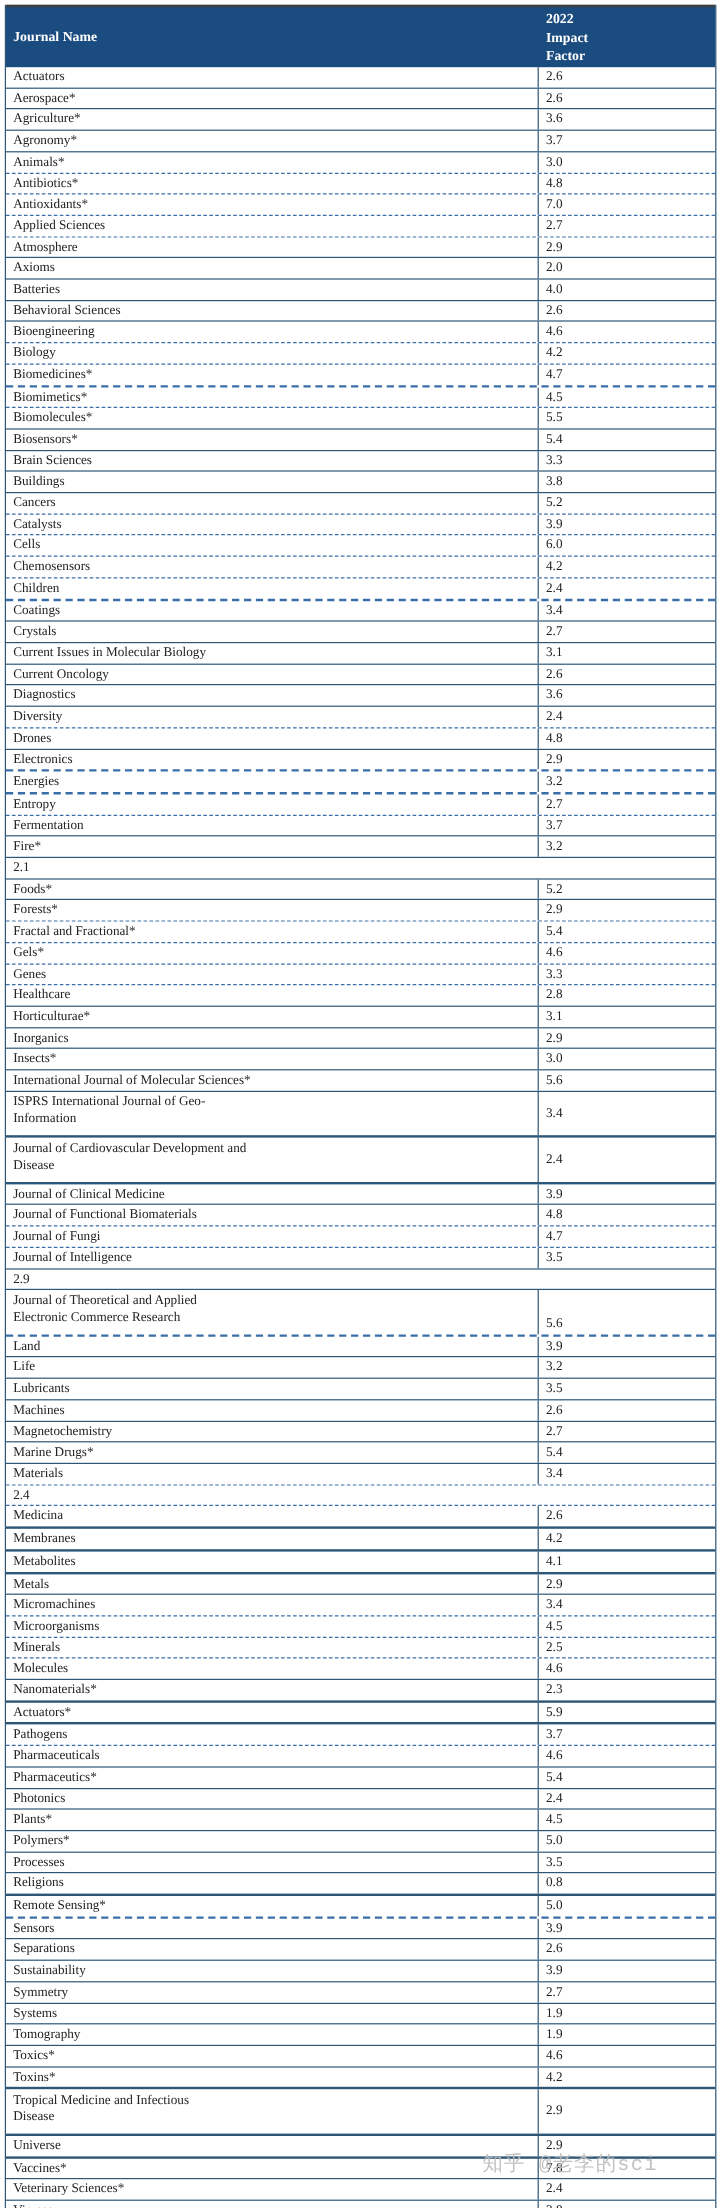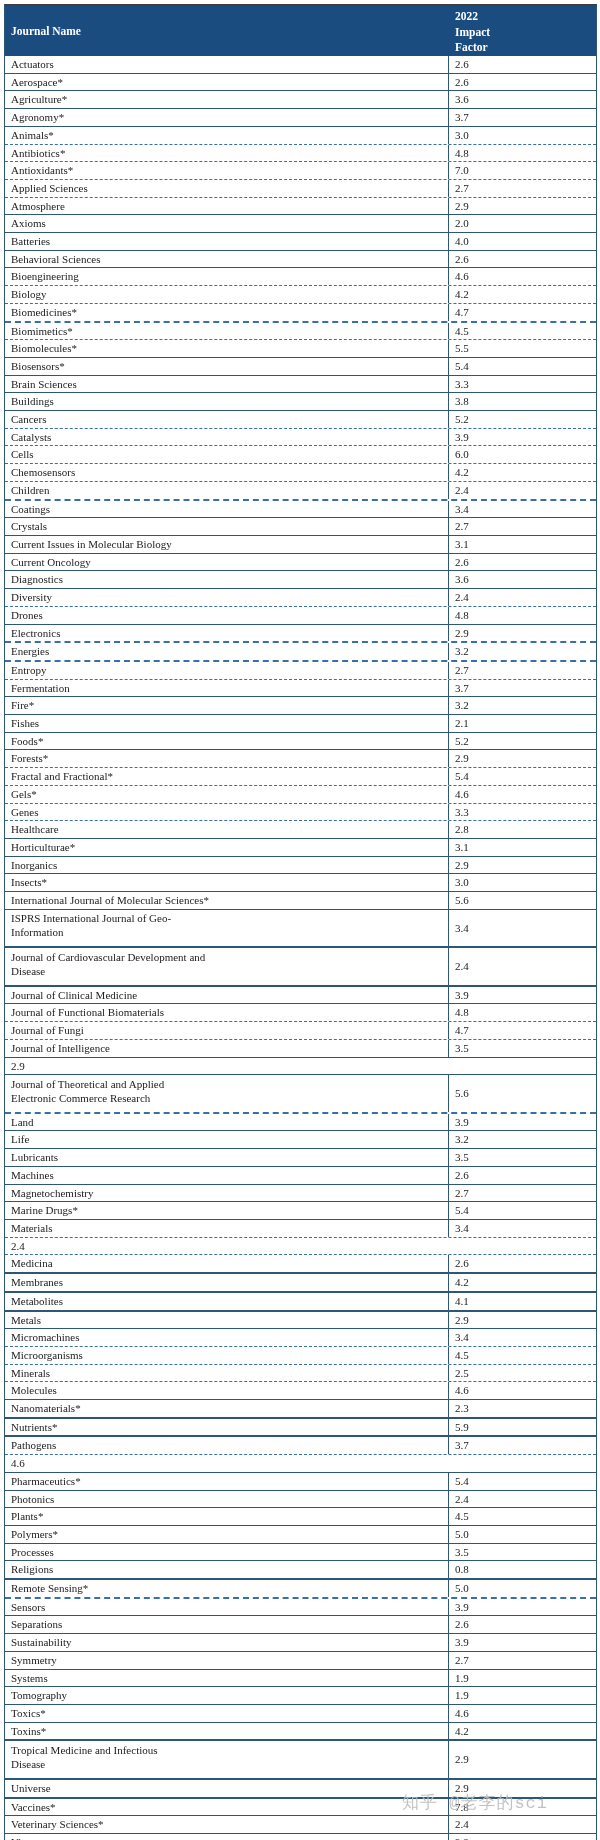--- a/index.html
+++ b/index.html
@@ -17,21 +17,21 @@
     font-weight:bold;height:52px;box-sizing:border-box;border-top:2px solid #3f3f3f;
   }
   .cell{box-sizing:border-box;}
   .header .cell.namec{width:444px;display:flex;align-items:center;padding-left:6px;font-size:11.5px;}
   .header .cell.valuec{flex:1;padding:3px 0 0 6px;font-size:11.5px;line-height:15.5px;white-space:pre-line;}
   .row{display:flex;border-bottom:1px solid var(--line);}
   .row .cell{white-space:pre-line;color:var(--text);font-size:11px;}
   .row .cell.namec{width:444px;border-right:1px solid var(--line);padding:0 2px 0 6px;line-height:16.7px;}
   .row .cell.valuec{flex:1;padding:0 0 0 6px;line-height:16.7px;display:flex;align-items:center;}
   .row.twoline .cell.namec{line-height:14px;padding-top:1.5px;padding-bottom:7px;}
-  .row.dashed{border-bottom-style:dashed;border-bottom-color:var(--dashed);}
+  .row.dashed{border-bottom-style:dashed;border-bottom-color:var(--dashed);align-items:flex-end;}
   .row.thick{border-bottom-width:2px;}
   .watermark{
     position:absolute;left:402px;top:1791px;font-size:17px;letter-spacing:1px;
     color:var(--watermark);opacity:.9;white-space:nowrap;
     font-family:Liberation Mono, monospace;
   }
 </style>
 </head>
 <body>
 
@@ -186,21 +186,20 @@
         </div>
         <div class="row">
           <div class="cell namec">Fermentation</div>
           <div class="cell valuec">3.7</div>
         </div>
         <div class="row">
           <div class="cell namec">Fire*</div>
           <div class="cell valuec">3.2</div>
         </div>
         <div class="row">
-          <div class="cell namec">Fishes</div>
           <div class="cell valuec">2.1</div>
         </div>
         <div class="row">
           <div class="cell namec">Foods*</div>
           <div class="cell valuec">5.2</div>
         </div>
         <div class="row dashed">
           <div class="cell namec">Forests*</div>
           <div class="cell valuec">2.9</div>
         </div>
@@ -331,28 +330,29 @@
         </div>
         <div class="row">
           <div class="cell namec">Molecules</div>
           <div class="cell valuec">4.6</div>
         </div>
         <div class="row thick">
           <div class="cell namec">Nanomaterials*</div>
           <div class="cell valuec">2.3</div>
         </div>
         <div class="row thick">
-          <div class="cell namec">Nutrients*</div>
+          <div class="cell namec">Actuators*</div>
           <div class="cell valuec">5.9</div>
         </div>
         <div class="row dashed">
           <div class="cell namec">Pathogens</div>
           <div class="cell valuec">3.7</div>
         </div>
         <div class="row">
+          <div class="cell namec">Pharmaceuticals</div>
           <div class="cell valuec">4.6</div>
         </div>
         <div class="row">
           <div class="cell namec">Pharmaceutics*</div>
           <div class="cell valuec">5.4</div>
         </div>
         <div class="row">
           <div class="cell namec">Photonics</div>
           <div class="cell valuec">2.4</div>
         </div>

